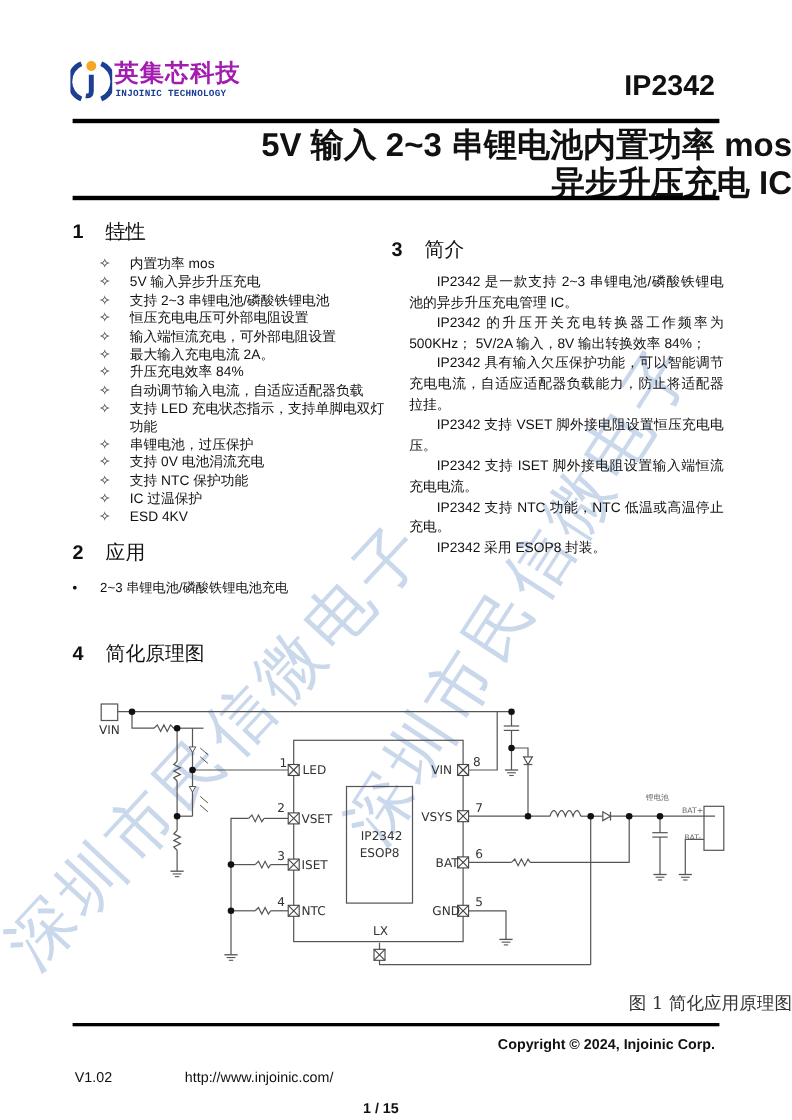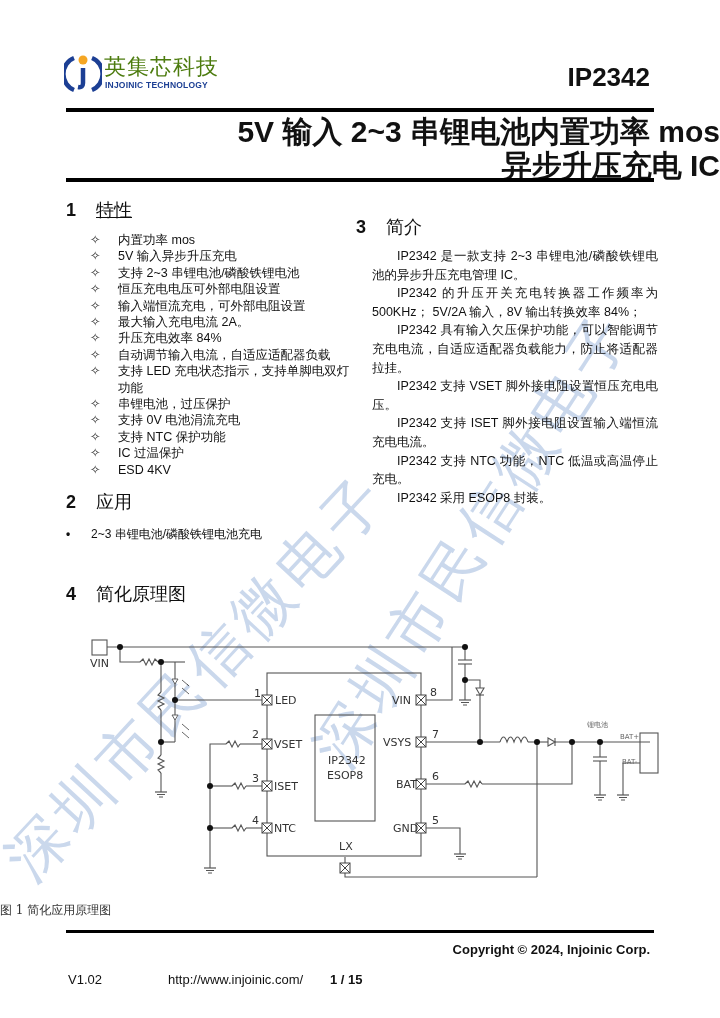--- a/index.html
+++ b/index.html
@@ -4,39 +4,39 @@
 <style>
   html, body { margin:0; padding:0; background:#ffffff; }
   body { width:720px; height:1018px; position:relative; overflow:hidden;
          font-family:"Liberation Sans","DejaVu Sans",sans-serif; color:#111; }
   .abs { position:absolute; }
   .watermark { position:absolute; font-family:"DejaVu Serif",serif; color:#b9cbe6;
                font-size:60px; white-space:nowrap; opacity:0.75; pointer-events:none;
                letter-spacing:6px; transform-origin:left center; z-index:0; }
   .content { position:relative; z-index:1; }
   .logo { left:64px; top:50px; width:170px; height:50px; }
-  .logo-cn { position:absolute; left:40px; top:2px; font-size:22px; font-weight:normal;
-             color:#4d7c0f; letter-spacing:1px; }
+  .logo-cn { position:absolute; left:40px; top:2px; font-size:22px; font-weight:bold;
+             color:#a21caf; letter-spacing:1px; }
   .logo-en { position:absolute; left:41px; top:30px; font-size:8.5px; font-weight:bold;
-             color:#1c3f94; letter-spacing:0.2px; }
+             color:#1c3f94; letter-spacing:0.2px;font-family:Liberation Mono, monospace; }
   .part { right:70px; top:62px; font-size:26px; font-weight:bold; }
   .rule { left:66px; width:588px; height:4px; background:#000; }
   .title { left:0; width:720px; text-align:right; font-size:30px; font-weight:bold; }
   .h2 { font-size:18px; }
   .h2 .num { font-weight:bold; display:inline-block; width:30px; }
   .features { left:90px; top:232px; width:260px; font-size:12.5px; line-height:16.4px; }
   .feat { display:flex; }
   .feat .bul { width:28px; flex:none; color:#333; }
   .feat .txt { flex:1; }
   .intro { left:372px; top:247px; width:286px; font-size:12.5px; line-height:18.6px;
            text-align:justify; }
   .intro p { margin:0; text-indent:25px; }
   .app-item { left:66px; top:526px; font-size:12px; }
   .schem { left:0; top:0; width:720px; height:1018px; }
-  .caption { left:0; width:720px; text-align:left; top:902px; font-size:12px;
+  .caption { left:0; width:720px; text-align:right; top:902px; font-size:16px;
              font-family:"DejaVu Serif",serif; color:#333; }
   .footer { top:972px; font-size:13px; }
 </style>
 </head>
 <body>
 
 <div class="watermark" style="left:18px; top:830px; transform:rotate(-47deg);">深圳市民信微电子</div>
 <div class="watermark" style="left:330px; top:720px; transform:rotate(-57deg);">深圳市民信微电子</div>
 
 <div class="content">
@@ -295,16 +295,16 @@
     <text x="620" y="739">BAT+</text>
     <text x="622" y="764">BAT-</text>
   </g>
 </svg>
 
 <div class="abs caption">图 1  简化应用原理图</div>
 
 <div class="abs rule" style="top:930px; height:3px;"></div>
 <div class="abs footer" style="left:68px;">V1.02</div>
 <div class="abs footer" style="left:124px;margin-left:44px;">http://www.injoinic.com/</div>
-<div class="abs footer" style="left:330px; font-weight:bold;">1 / 15</div>
+<div class="abs footer" style="left:330px; font-weight:bold;margin-top:28px;">1 / 15</div>
 <div class="abs footer" style="right:70px; font-weight:bold; font-size:13px; top:942px;margin-left:28px;">Copyright © 2024, Injoinic Corp.</div>
 
 </div>
 
 </body></html>

